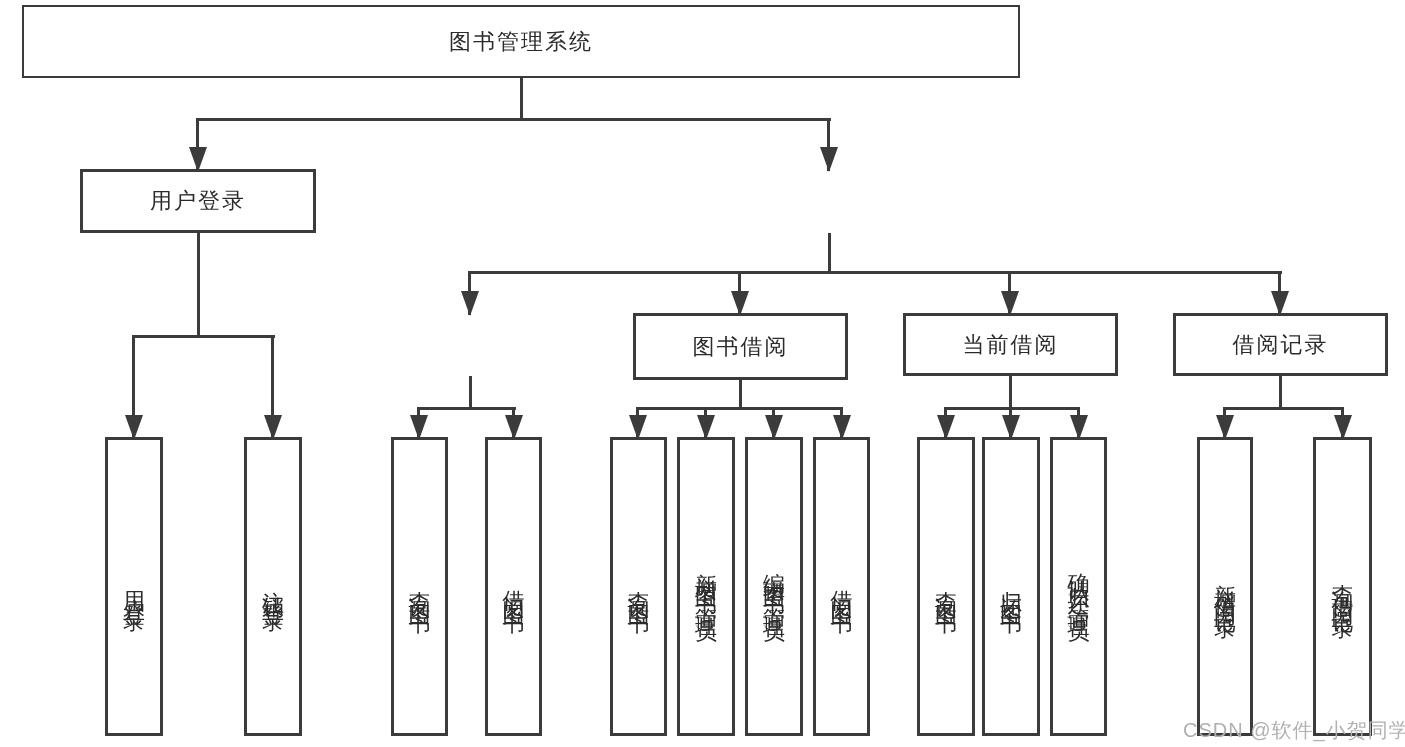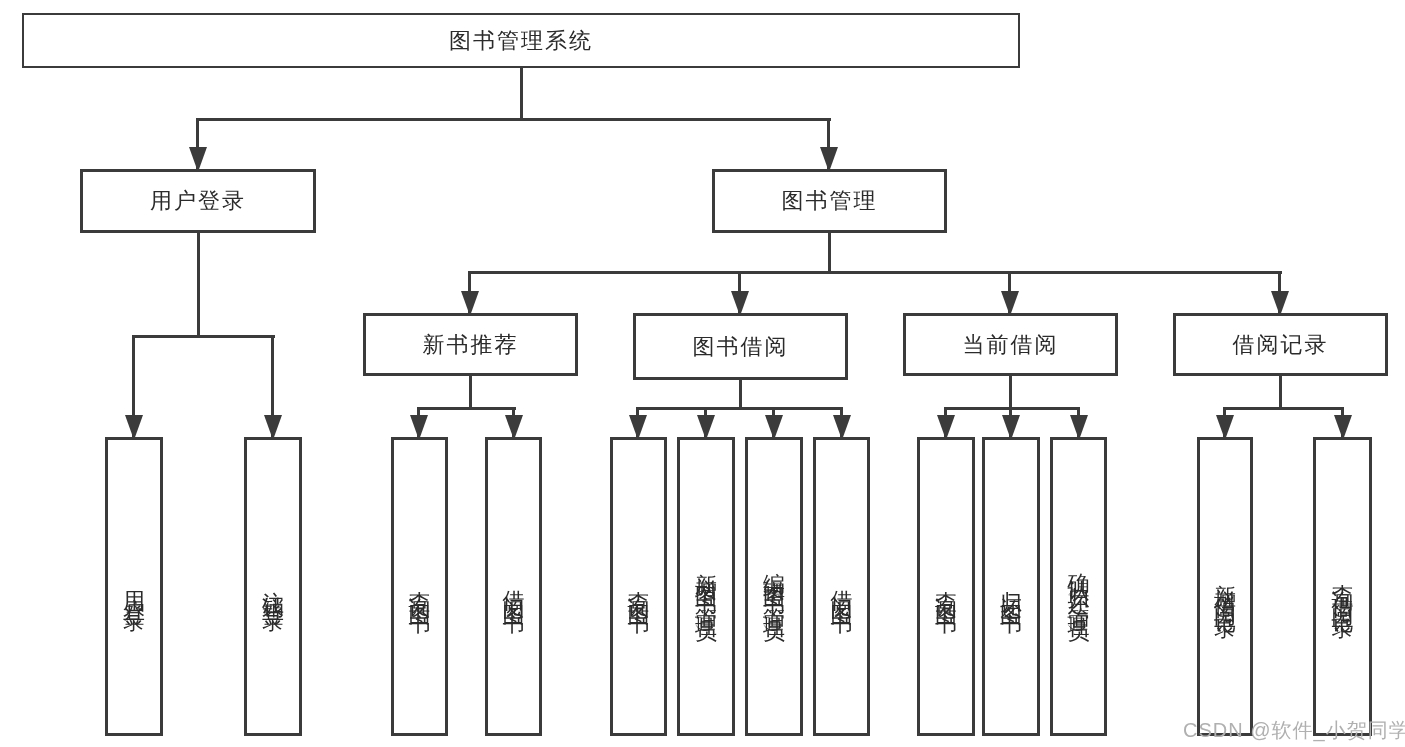--- a/index.html
+++ b/index.html
@@ -68,34 +68,28 @@
     color: #b0b0b0;
     white-space: nowrap;
     z-index: 5;
   }
 </style>
 </head>
 <body>
 
 <div class="canvas">
 
-  <div class="box hbox rootbox" style="left:22px; top:13px; width:998px; height:55px;">
+  <div class="box hbox rootbox" style="left:22px; top:5px; width:998px; height:73px;">
     <span>图书管理系统</span>
   </div>
 
   <div class="box hbox" style="left:80px; top:169px; width:236px; height:64px;">
     <span>用户登录</span>
   </div>
-  <div class="box hbox" style="left:712px; top:169px; width:235px; height:64px;">
-    <span>图书管理</span>
-  </div>
 
-  <div class="box hbox" style="left:363px; top:313px; width:215px; height:63px;">
-    <span>新书推荐</span>
-  </div>
   <div class="box hbox" style="left:633px; top:313px; width:215px; height:67px;">
     <span>图书借阅</span>
   </div>
   <div class="box hbox" style="left:903px; top:313px; width:215px; height:63px;">
     <span>当前借阅</span>
   </div>
   <div class="box hbox" style="left:1173px; top:313px; width:215px; height:63px;">
     <span>借阅记录</span>
   </div>
 

